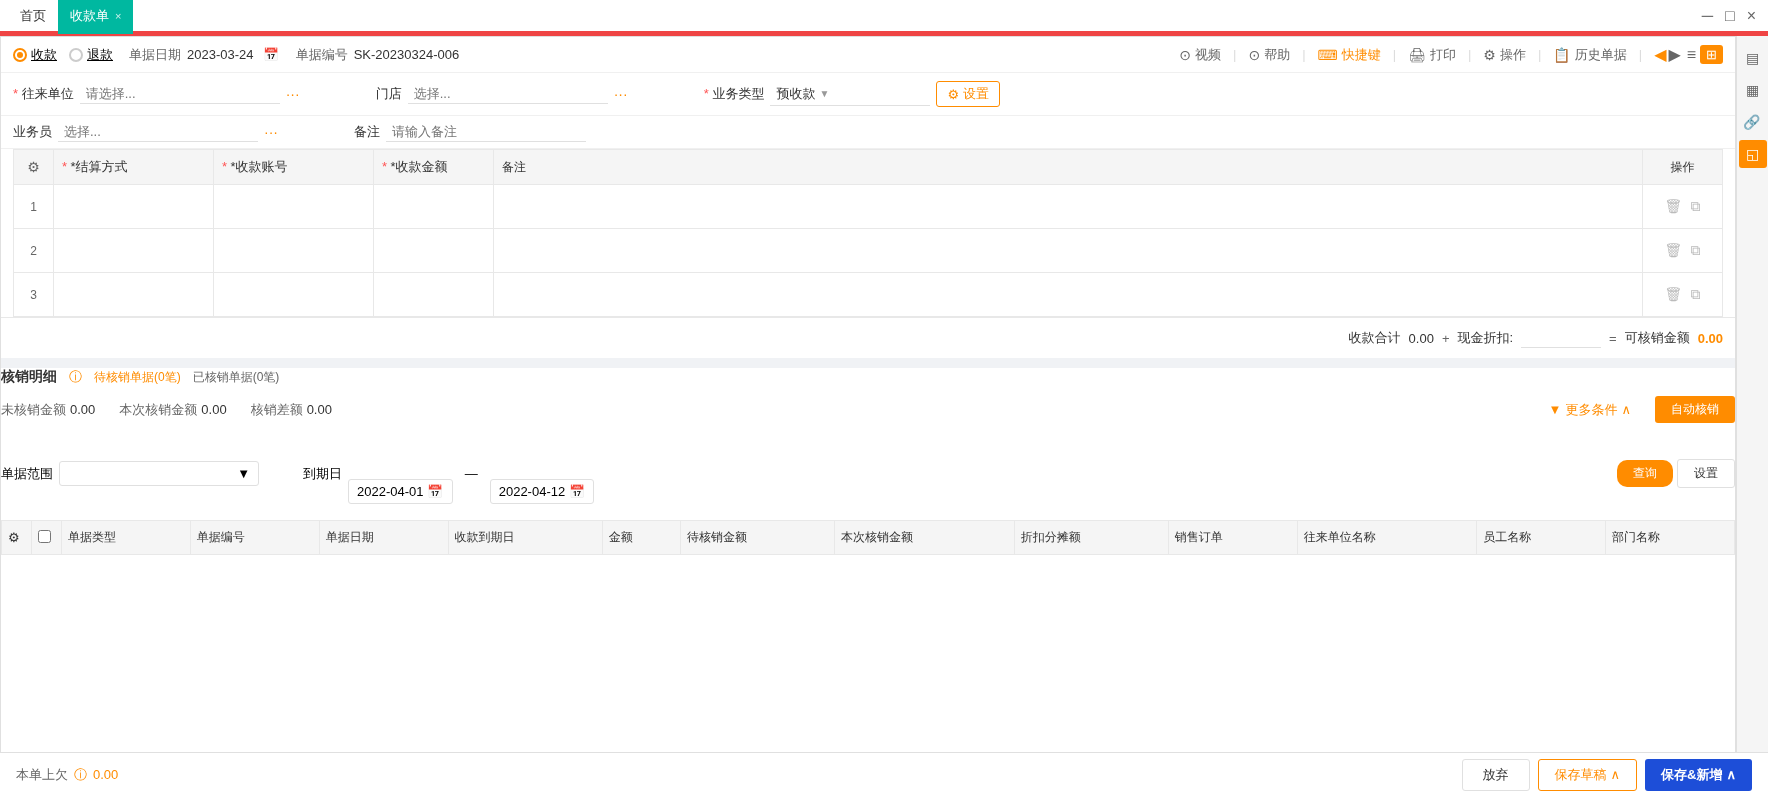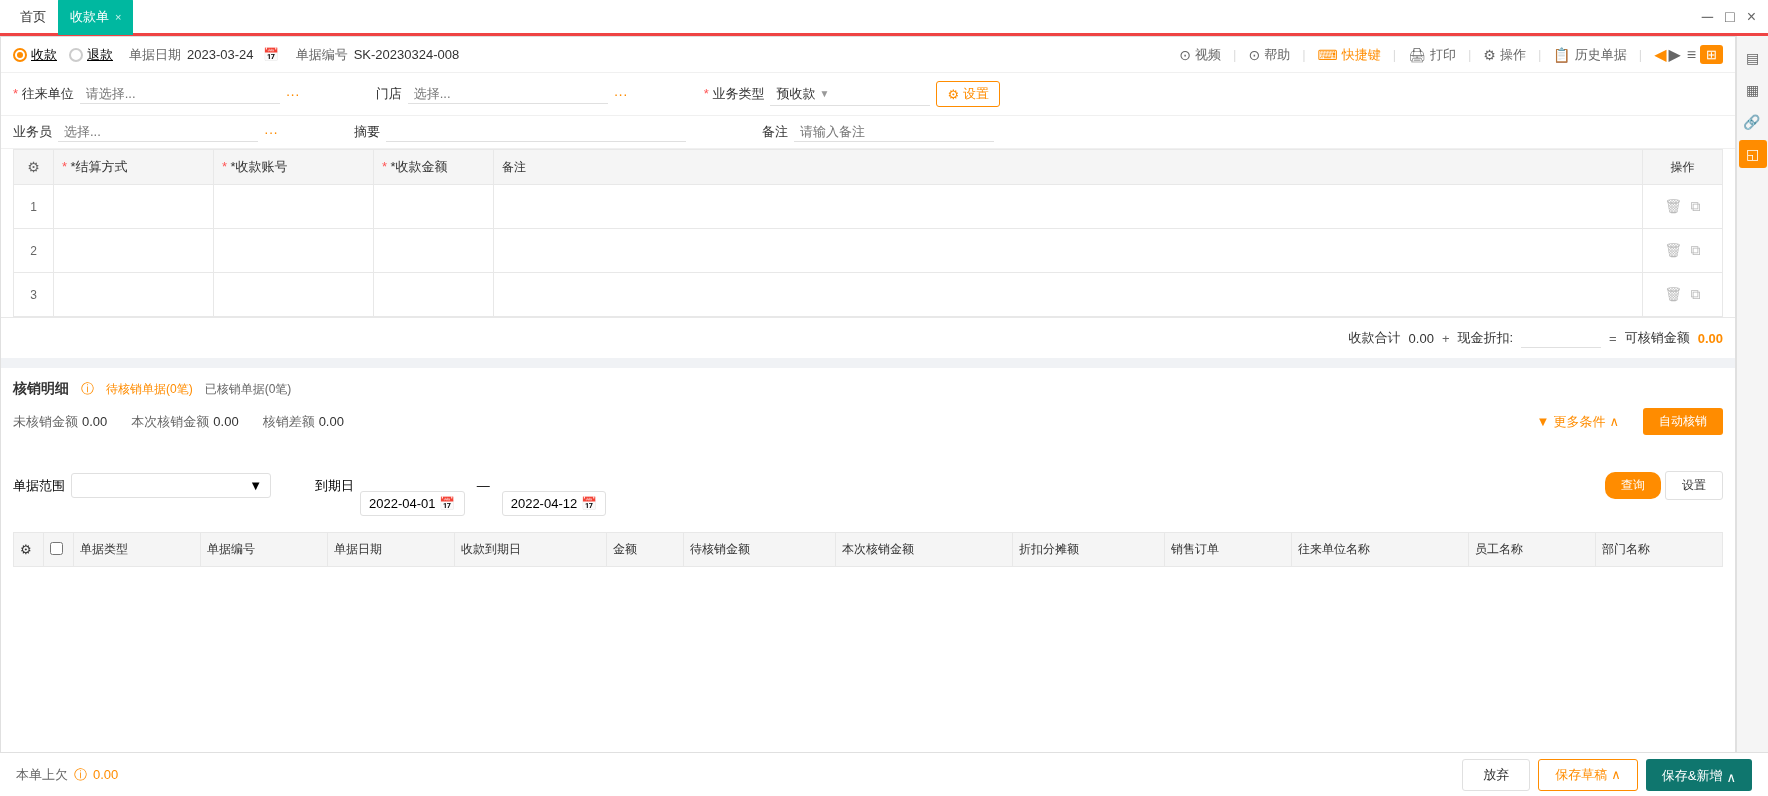--- a/index.html
+++ b/index.html
@@ -1,20 +1,20 @@
 <!DOCTYPE html>
 <html><head>
   <meta charset="utf-8">
   <style>
     * { box-sizing: border-box; margin: 0; padding: 0; font-family: 'Microsoft YaHei', Arial, sans-serif; font-size: 13px; }
     body { background: #f0f2f5; width: 1768px; min-height: 796px; overflow: hidden; }
 
     
     .top-nav {
-      display: flex; align-items: center; background: #fff; border-bottom: 3px solid #ef4444;
+      display: flex; align-items: center; background: #fff; border-bottom: 5px solid #ef4444;
       height: 36px; padding: 0 8px;
     }
     .nav-tab {
       display: flex; align-items: center; padding: 0 12px; height: 36px; cursor: pointer;
       color: #333; font-size: 13px;
     }
     .nav-tab.home { color: #333; }
     .nav-tab.active {
       background: #00b8a0; color: #fff; border-radius: 2px 2px 0 0;
     }
@@ -129,21 +129,21 @@
     .equal-sign { color: #666; }
     .discount-input {
       border: none; border-bottom: 1px solid #e0e0e0; width: 80px;
       outline: none; padding: 2px 4px; text-align: right;
     }
 
     
     .section-divider { background: #f0f2f5; height: 10px; }
 
     
-    .verification-section { background: #fff; padding: 12px; }
+    .verification-section { background: #fff; }
     .section-title-row { display: flex; align-items: center; gap: 12px; margin-bottom: 10px; }
     .section-title { font-size: 14px; font-weight: 600; color: #333; }
     .info-icon { color: #ff8c00; cursor: pointer; }
     .tab-link {
       color: #ff8c00; cursor: pointer; font-size: 12px; text-decoration: none;
     }
     .tab-link-normal { color: #666; font-size: 12px; }
 
     .stat-row { display: flex; align-items: center; gap: 24px; margin-bottom: 12px; font-size: 12px; }
     .stat-item { display: flex; align-items: center; gap: 4px; }
@@ -198,23 +198,23 @@
     .btn-abandon {
       background: #fff; border: 1px solid #e0e0e0; color: #333;
       padding: 6px 20px; border-radius: 3px; cursor: pointer; font-size: 13px;
     }
     .btn-save-draft {
       background: #fff; border: 1px solid #ff8c00; color: #ff8c00;
       padding: 6px 16px; border-radius: 3px; cursor: pointer; font-size: 13px;
       display: flex; align-items: center; gap: 4px;
     }
     .btn-save-new {
-      background: #0f766e; border: none; color: #fff;
+      background: #1d4ed8; border: none; color: #fff;
       padding: 6px 16px; border-radius: 3px; cursor: pointer; font-size: 13px;
-      display: flex; align-items: flex-end; gap: 4px;
+      display: flex; align-items: center; gap: 4px; font-weight: bold;
     }
 
     
     .right-sidebar {
       position: fixed; right: 0; top: 36px; bottom: 0; width: 32px;
       background: #f5f5f5; border-left: 1px solid #e0e0e0;
       display: flex; flex-direction: column; align-items: center;
       padding: 8px 0; gap: 4px;
     }
     .sidebar-icon {
@@ -257,21 +257,21 @@
     </div>
 
     <div class="form-field">
       <span class="toolbar-label">单据日期</span>
       <span class="toolbar-value">2023-03-24</span>
       <span class="calendar-icon">📅</span>
     </div>
 
     <div class="form-field">
       <span class="toolbar-label">单据编号</span>
-      <span class="toolbar-value">SK-20230324-008</span>
+      <span class="toolbar-value">SK-20230324-006</span>
     </div>
 
     <div class="toolbar-right">
       <div class="toolbar-btn">
         <span class="icon">⊙</span>
         <span>视频</span>
       </div>
       <span class="separator">|</span>
       <div class="toolbar-btn">
         <span class="icon">⊙</span>
@@ -331,24 +331,20 @@
         <span>设置</span>
       </button>
     </div>
   </div>
 
   <div class="form-row2">
     <div class="form-field">
       <span class="field-label">业务员</span>
       <input class="field-input" style="min-width: 200px;" type="text" placeholder="选择...">
       <span class="more-btn">···</span>
-    </div>
-    <div class="form-field" style="margin-left:60px;">
-      <span class="field-label">摘要</span>
-      <input class="field-input" style="min-width: 300px;" type="text">
     </div>
     <div class="form-field" style="margin-left:60px;">
       <span class="field-label">备注</span>
       <input class="field-input" style="min-width: 200px;" type="text" placeholder="请输入备注">
     </div>
   </div>
 
   <div class="table-section">
     <table>
       <thead>

